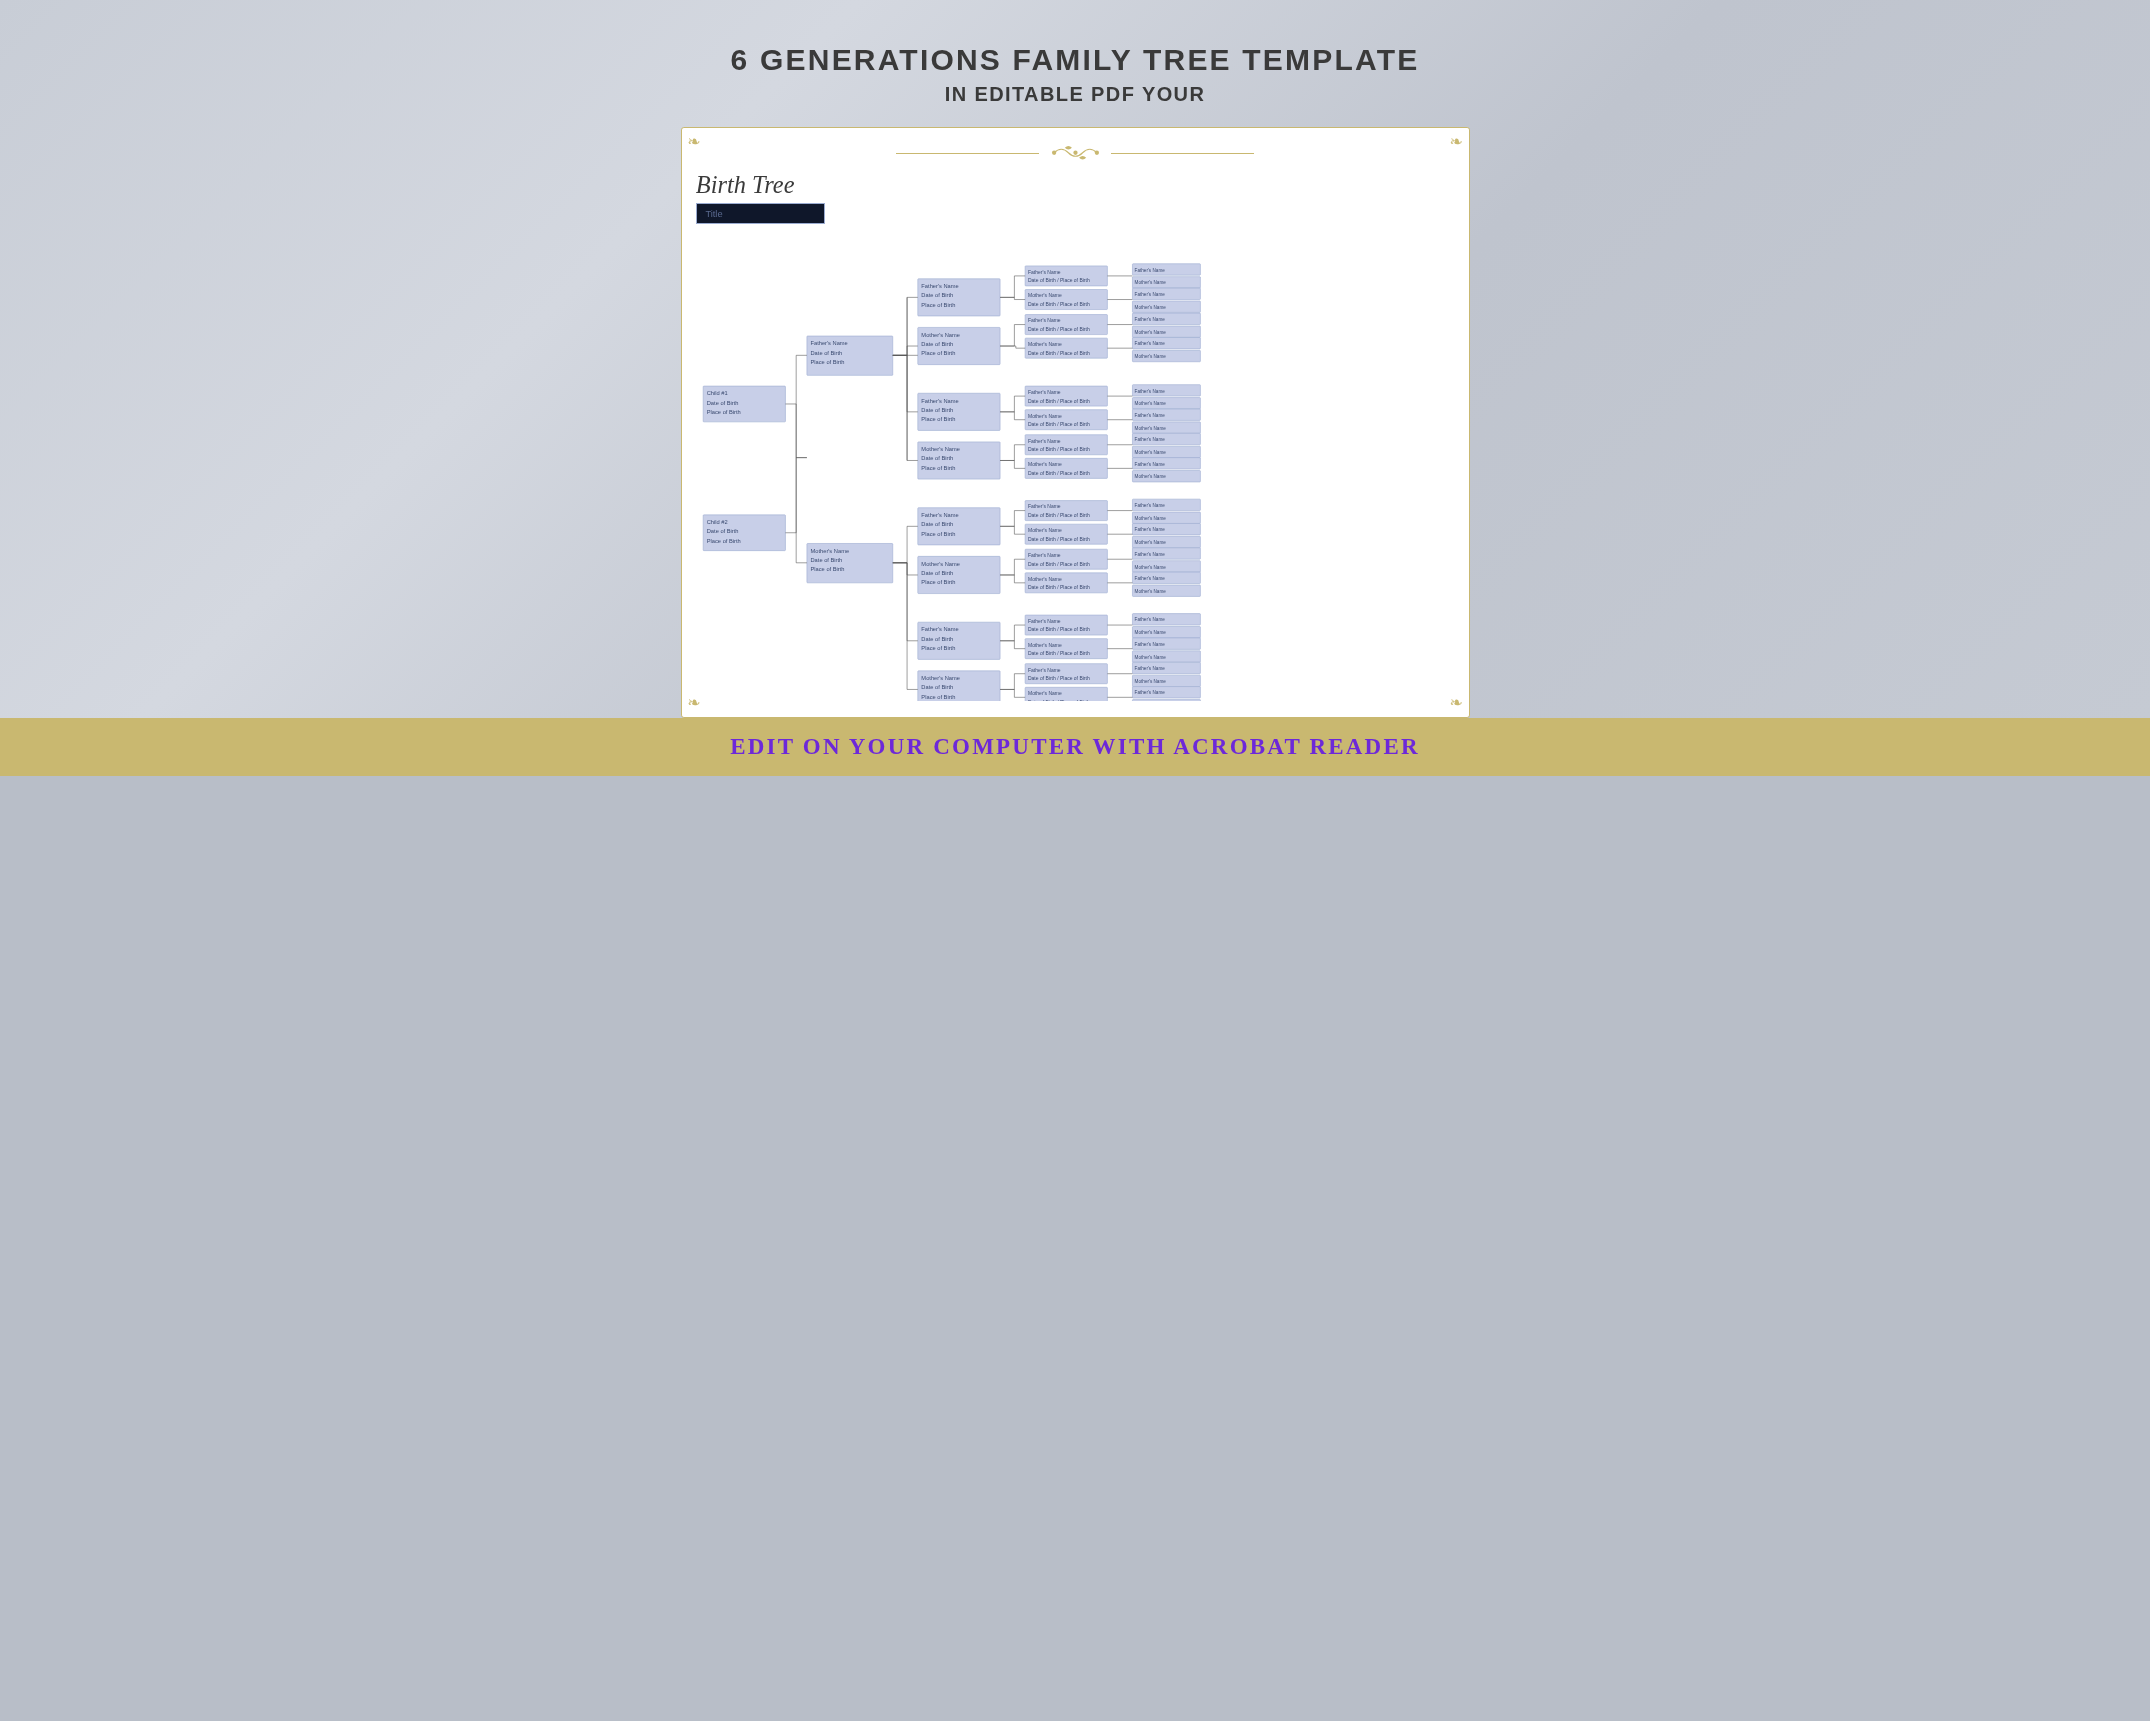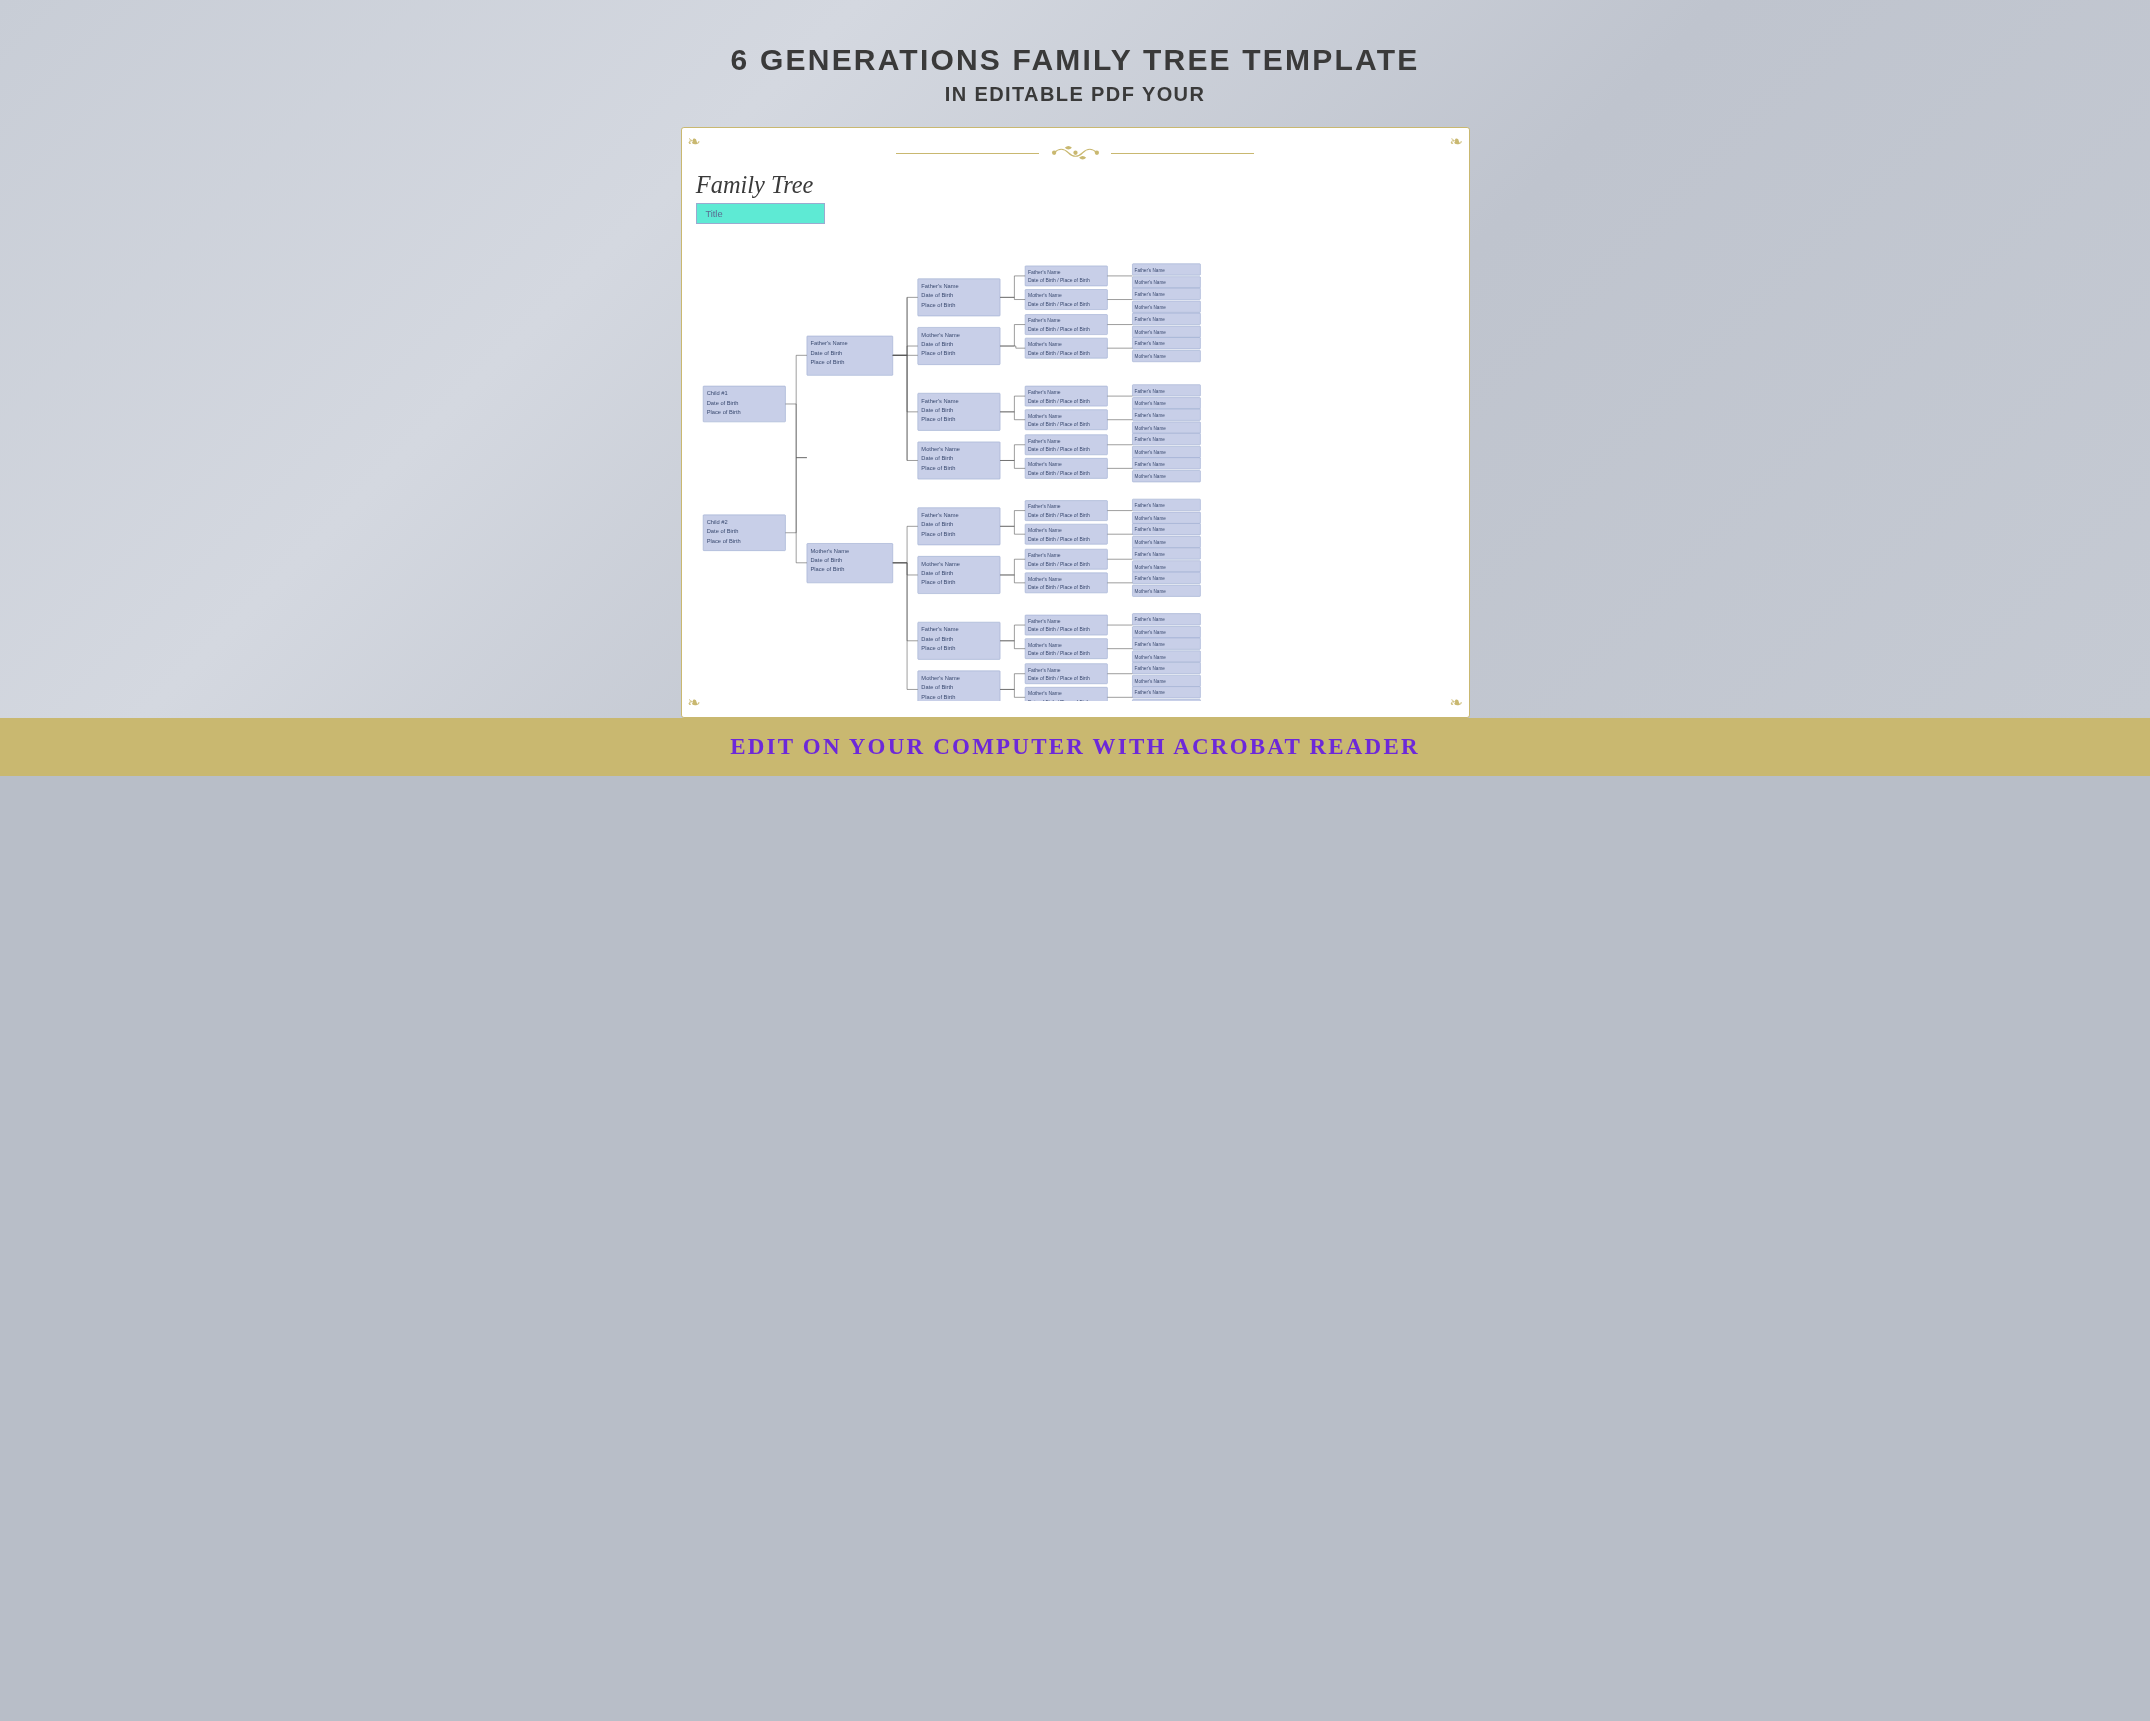--- a/index.html
+++ b/index.html
@@ -79,21 +79,21 @@
 
     .family-tree-title {
       font-family: 'Georgia', serif;
       font-style: italic;
       font-size: 24.4px;
       color: #3a3a3a;
       margin-bottom: 4.3px;
     }
 
     .title-box {
-      background: #5eead4;
+      background: #0f172a;
       border: 0.7px solid #9aabd0;
       padding: 4.3px 8.6px;
       font-size: 9.3px;
       color: #5a6a90;
       width: 129px;
       margin-bottom: 11.5px;
     }
 
     .footer-bar {
       background: #c9b870;
@@ -137,21 +137,21 @@
         <circle cx="40" cy="15" r="3" fill="#c9b870"></circle>
         <circle cx="70" cy="15" r="3" fill="#c9b870"></circle>
         <path d="M25,8 Q30,3 35,8 Q30,13 25,8" fill="#c9b870"></path>
         <path d="M45,22 Q50,17 55,22 Q50,27 45,22" fill="#c9b870"></path>
       </svg>
       <div class="ornament-line"></div>
     </div>
 
     <div style="display:flex; flex-direction:row; align-items:flex-start; gap:14.3px; margin-bottom:7.2px;">
       <div style="flex-shrink:0;">
-        <div class="family-tree-title">Family Tree</div>
+        <div class="family-tree-title">Birth Tree</div>
         <div class="title-box">Title</div>
       </div>
     </div>
 
     <div class="svg-tree-wrapper">
       <svg width="100%" viewBox="0 0 1060 640" xmlns="http://www.w3.org/2000/svg" style="font-family:Arial,sans-serif;">
 
         <defs>
           <style>
             .nb { fill:#c8cfe8; stroke:#9aabd0; stroke-width:0.8; }

